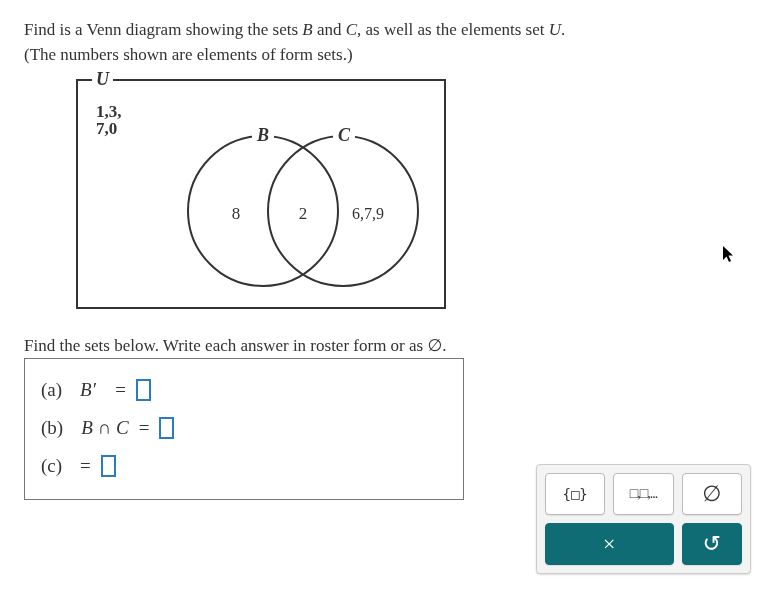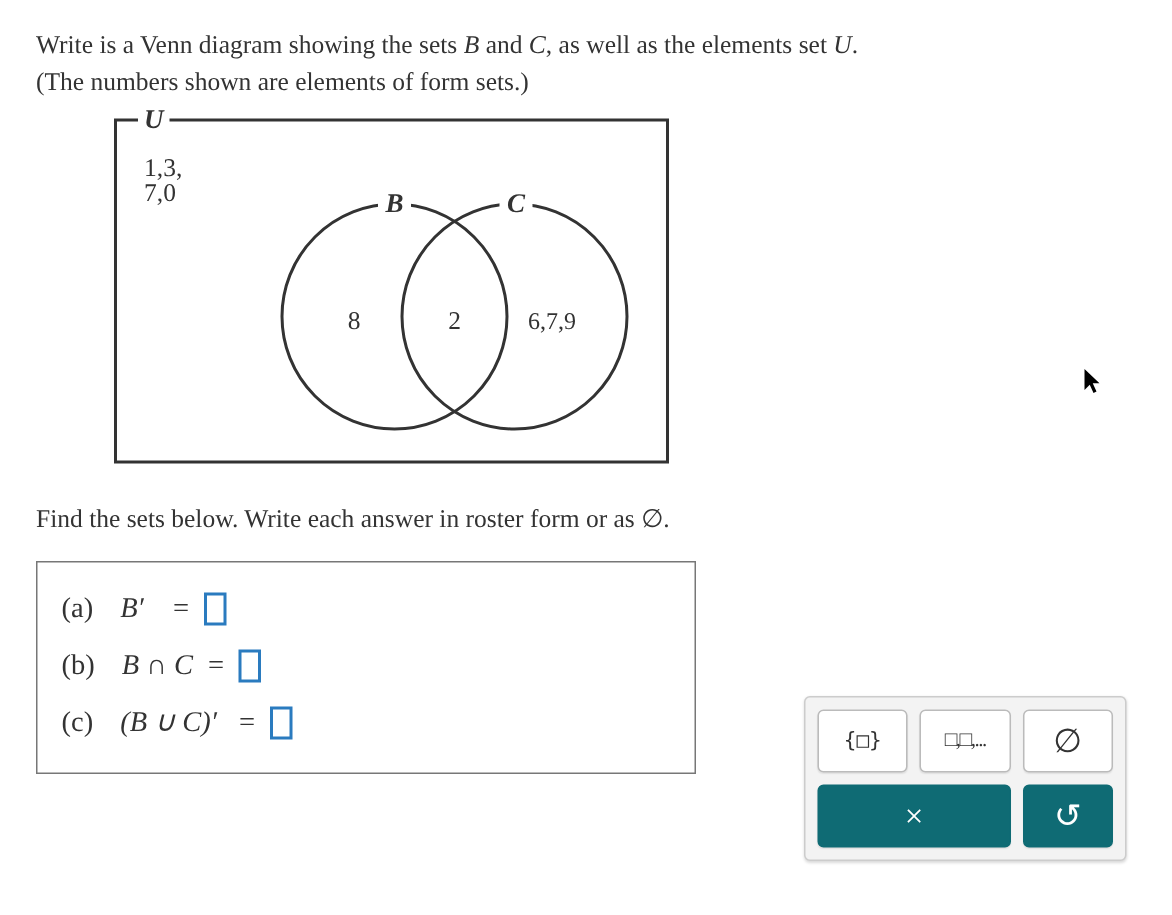--- a/index.html
+++ b/index.html
@@ -21,26 +21,26 @@
     margin-left: 52px;
     margin-top: 4px;
   }
   .u-label {
     position: absolute; top: -12px; left: 14px;
     background: #fff; padding: 0 4px;
     font-style: italic; font-weight: bold; font-size: 18px;
   }
   .outside-nums {
     position: absolute; top: 22px; left: 18px;
-    font-size: 17px; font-weight: normal; line-height: 1.0;
+    font-size: 17px; font-weight: bold; line-height: 1.0;
     text-align: left;
   }
   .venn-svg { position: absolute; left: 90px; top: 20px; }
   .cursor { position:absolute; right:45px; top:245px; font-size:16px; }
-  .prompt2 { font-size: 17px; margin-top: 26px; margin-bottom: 18px; }
+  .prompt2 { font-size: 17px; margin-top: 26px; margin-bottom: 2px; }
   .answers-box {
     border: 1px solid #777;
     width: 440px;
     padding: 12px 16px 14px;
     font-size: 19px;
     line-height: 2.0;
   }
   .answers-box .row { display:flex; align-items:center; gap:10px; }
   .part { margin-right: 8px; }
   .mathit { font-style: italic; }
@@ -68,21 +68,21 @@
   }
   .tool-btn.dark { background:#0f6b74; color:#fff; border-color:#0f6b74; }
   .roster-icon { font-size:14px; letter-spacing:-1px; color:#333; }
   .empty-set { font-size:22px; }
   .bracket-icon { font-family: monospace; font-size:14px; }
 </style>
 </head>
 <body>
 
 <div class="intro">
-  <span>Write is a Venn diagram showing the sets </span><span class="mathit">B</span><span> and </span><span class="mathit">C</span><span>, as well as the elements set </span><span class="mathit">U</span><span>.</span><br>
+  <span>Find is a Venn diagram showing the sets </span><span class="mathit">B</span><span> and </span><span class="mathit">C</span><span>, as well as the elements set </span><span class="mathit">U</span><span>.</span><br>
   <span>(The numbers shown are elements of form sets.)</span>
 </div>
 
 <div class="venn-box">
   <div class="u-label">U</div>
   <div class="outside-nums">
     <span>1,3,</span><br>
     <span>7,0</span>
   </div>
   <svg class="venn-svg" width="270" height="200">
@@ -114,21 +114,20 @@
     <span class="input-slot"></span>
   </div>
   <div class="row">
     <span class="part">(b)</span>
     <span class="mathit"><i>B</i> ∩ <i>C</i></span>
     <span>=</span>
     <span class="input-slot"></span>
   </div>
   <div class="row">
     <span class="part">(c)</span>
-    <span class="mathit">(<i>B</i> ∪ <i>C</i>)′&nbsp;</span>
     <span>=</span>
     <span class="input-slot"></span>
   </div>
 </div>
 
 <div class="toolbox">
   <div class="tool-btn" title="set braces">
     <span class="bracket-icon">{□}</span>
   </div>
   <div class="tool-btn" title="roster list">

